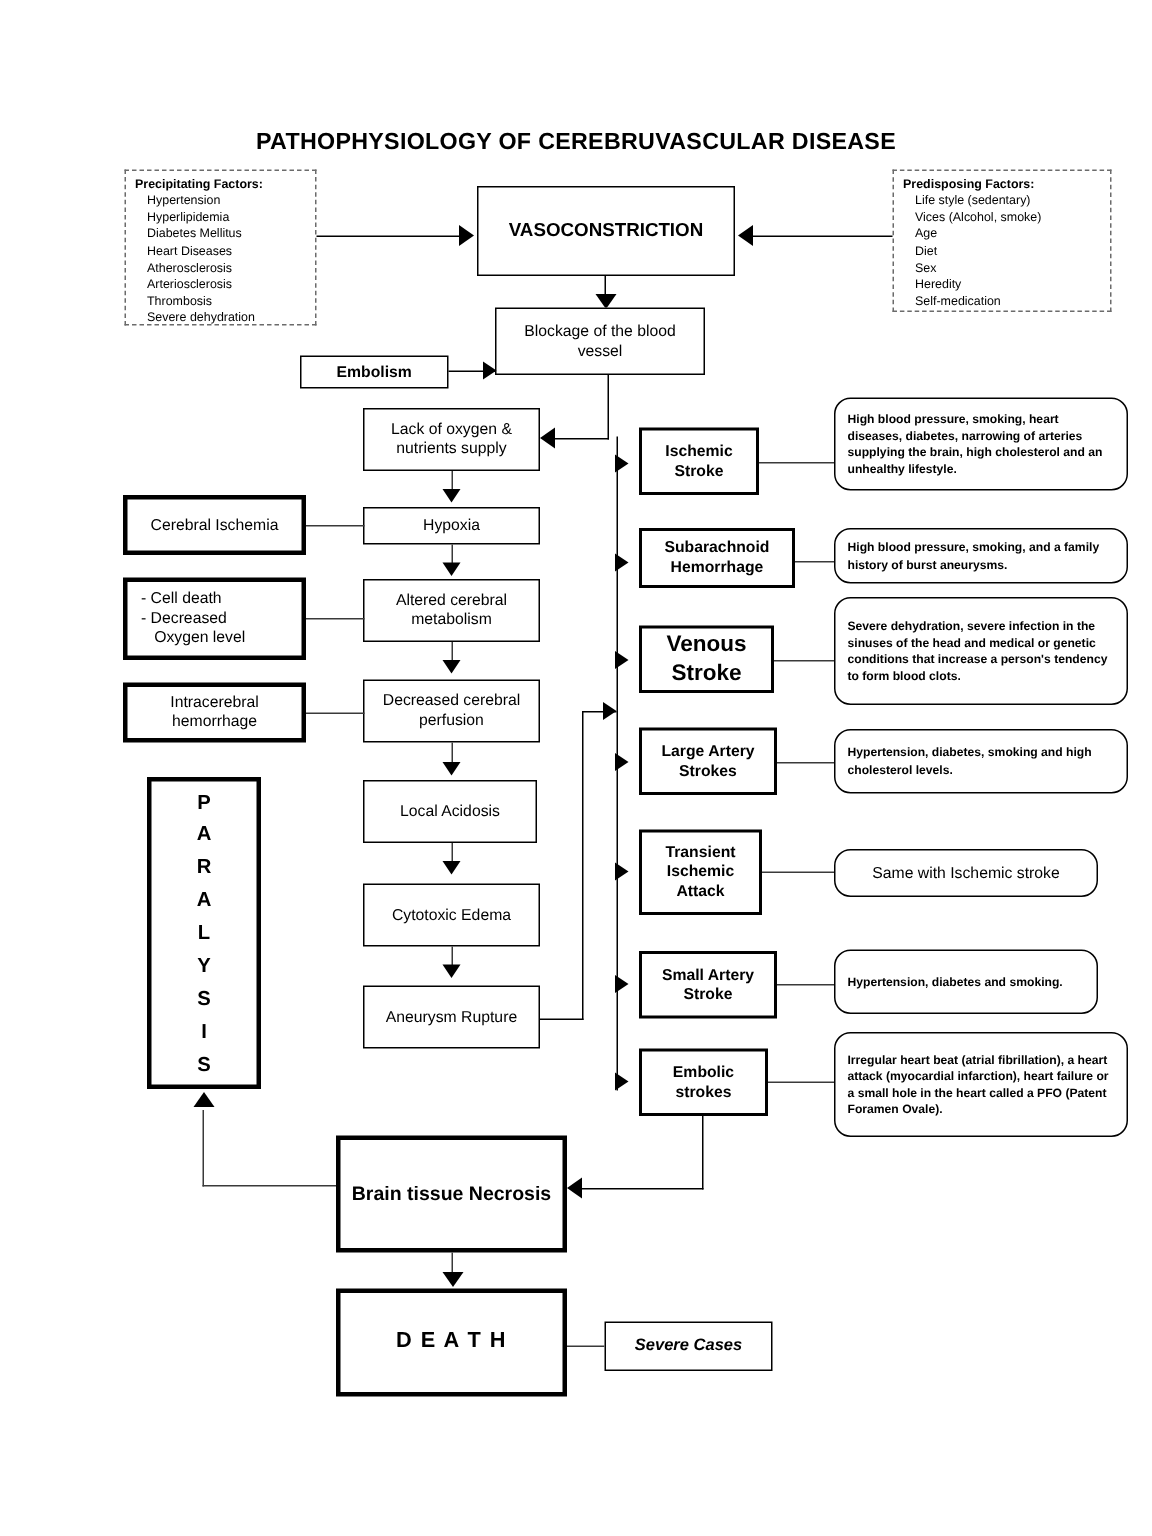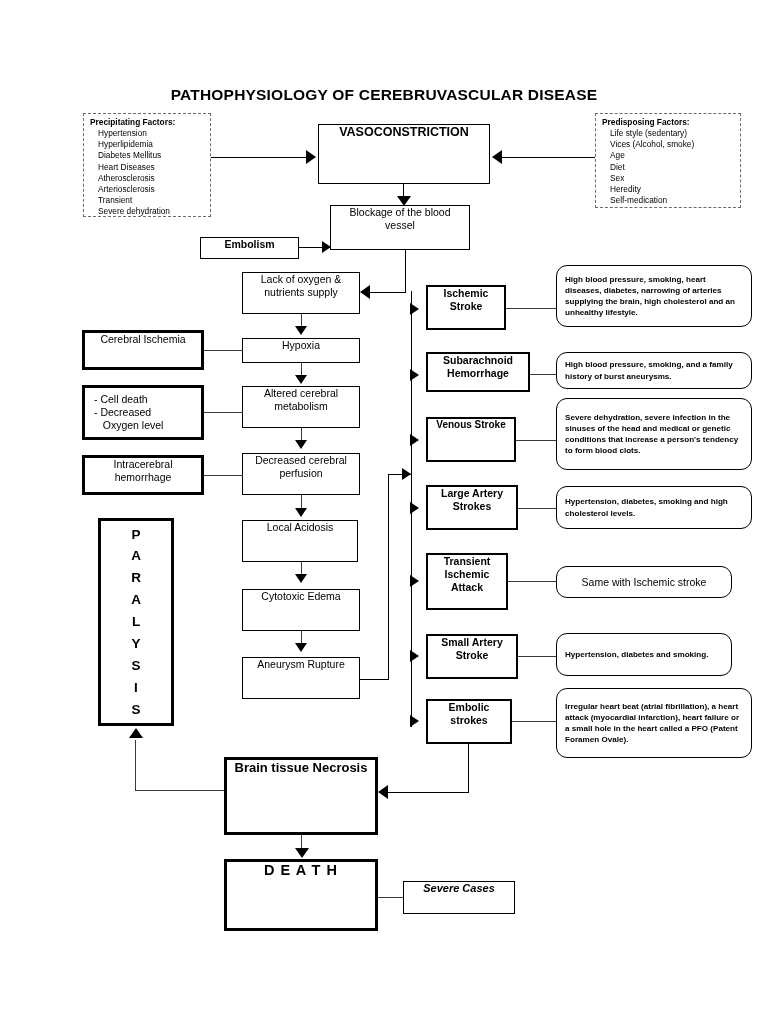--- a/index.html
+++ b/index.html
@@ -6,21 +6,21 @@
   html,body{margin:0;padding:0;background:#ffffff;}
   body{font-family:"Liberation Sans",sans-serif;color:#000;}
   #page{position:relative;width:768px;height:1024px;background:#fff;overflow:hidden;}
 
   .title{
     position:absolute;left:0;right:0;top:86px;text-align:center;
     font-size:15.5px;font-weight:bold;letter-spacing:.2px;
   }
 
   
-  .node{position:absolute;box-sizing:border-box;display:flex;justify-content:center;text-align:center;}
+  .node{position:absolute;box-sizing:border-box;display:flex;align-items:center;justify-content:center;text-align:center;}
   .node .lbl{display:block;line-height:1.22;padding:0 3px;}
 
   
   .bx-thin{border:1.2px solid #000;background:#fff;}
   .bx-thick{border:3.4px solid #000;background:#fff;}
   .bx-med{border:2.2px solid #000;background:#fff;}
   .bx-dash{border:1px dashed #6b6b6b;background:#fff;}
   .bx-round{border:1.4px solid #000;border-radius:11px;background:#fff;}
 
   .t-bold{font-weight:bold;}
@@ -65,21 +65,21 @@
 
   <div class="node bx-dash factors" style="left:83px;top:113px;width:128px;height:104px;">
     <div class="flist">
       <div class="fhead">Precipitating Factors:</div>
       <div class="fitem">Hypertension</div>
       <div class="fitem">Hyperlipidemia</div>
       <div class="fitem">Diabetes Mellitus</div>
       <div class="fitem">Heart Diseases</div>
       <div class="fitem">Atherosclerosis</div>
       <div class="fitem">Arteriosclerosis</div>
-      <div class="fitem">Transient</div>
+      <div class="fitem">Thrombosis</div>
       <div class="fitem">Severe dehydration</div>
     </div>
   </div>
 
   <div class="node bx-dash factors" style="left:595px;top:113px;width:146px;height:95px;">
     <div class="flist">
       <div class="fhead">Predisposing Factors:</div>
       <div class="fitem">Life style (sedentary)</div>
       <div class="fitem">Vices (Alcohol, smoke)</div>
       <div class="fitem">Age</div>
@@ -214,21 +214,21 @@
   <div class="node bx-med" style="left:426px;top:352px;width:104px;height:40px;">
     <span class="lbl t-bold" style="font-size:10.5px;">Subarachnoid Hemorrhage</span>
   </div>
   <div class="ln h thin" style="left:530px;top:374px;width:26px;"></div>
   <div class="node bx-round desc" style="left:556px;top:352px;width:196px;height:37px;">
     <span class="lbl">High blood pressure, smoking, and a family history of burst aneurysms.</span>
   </div>
 
   <div class="ah sm right" style="left:410px;top:434px;"></div>
   <div class="node bx-med" style="left:426px;top:417px;width:90px;height:45px;">
-    <span class="lbl t-bold" style="font-size:10px;">Venous Stroke</span>
+    <span class="lbl t-bold" style="font-size:15px;">Venous Stroke</span>
   </div>
   <div class="ln h thin" style="left:516px;top:440px;width:40px;"></div>
   <div class="node bx-round desc" style="left:556px;top:398px;width:196px;height:72px;">
     <span class="lbl">Severe dehydration, severe infection in the sinuses of the head and medical or genetic conditions that increase a person's tendency to form blood clots.</span>
   </div>
 
   <div class="ah sm right" style="left:410px;top:502px;"></div>
   <div class="node bx-med" style="left:426px;top:485px;width:92px;height:45px;">
     <span class="lbl t-bold" style="font-size:10.5px;">Large Artery Strokes</span>
   </div>

